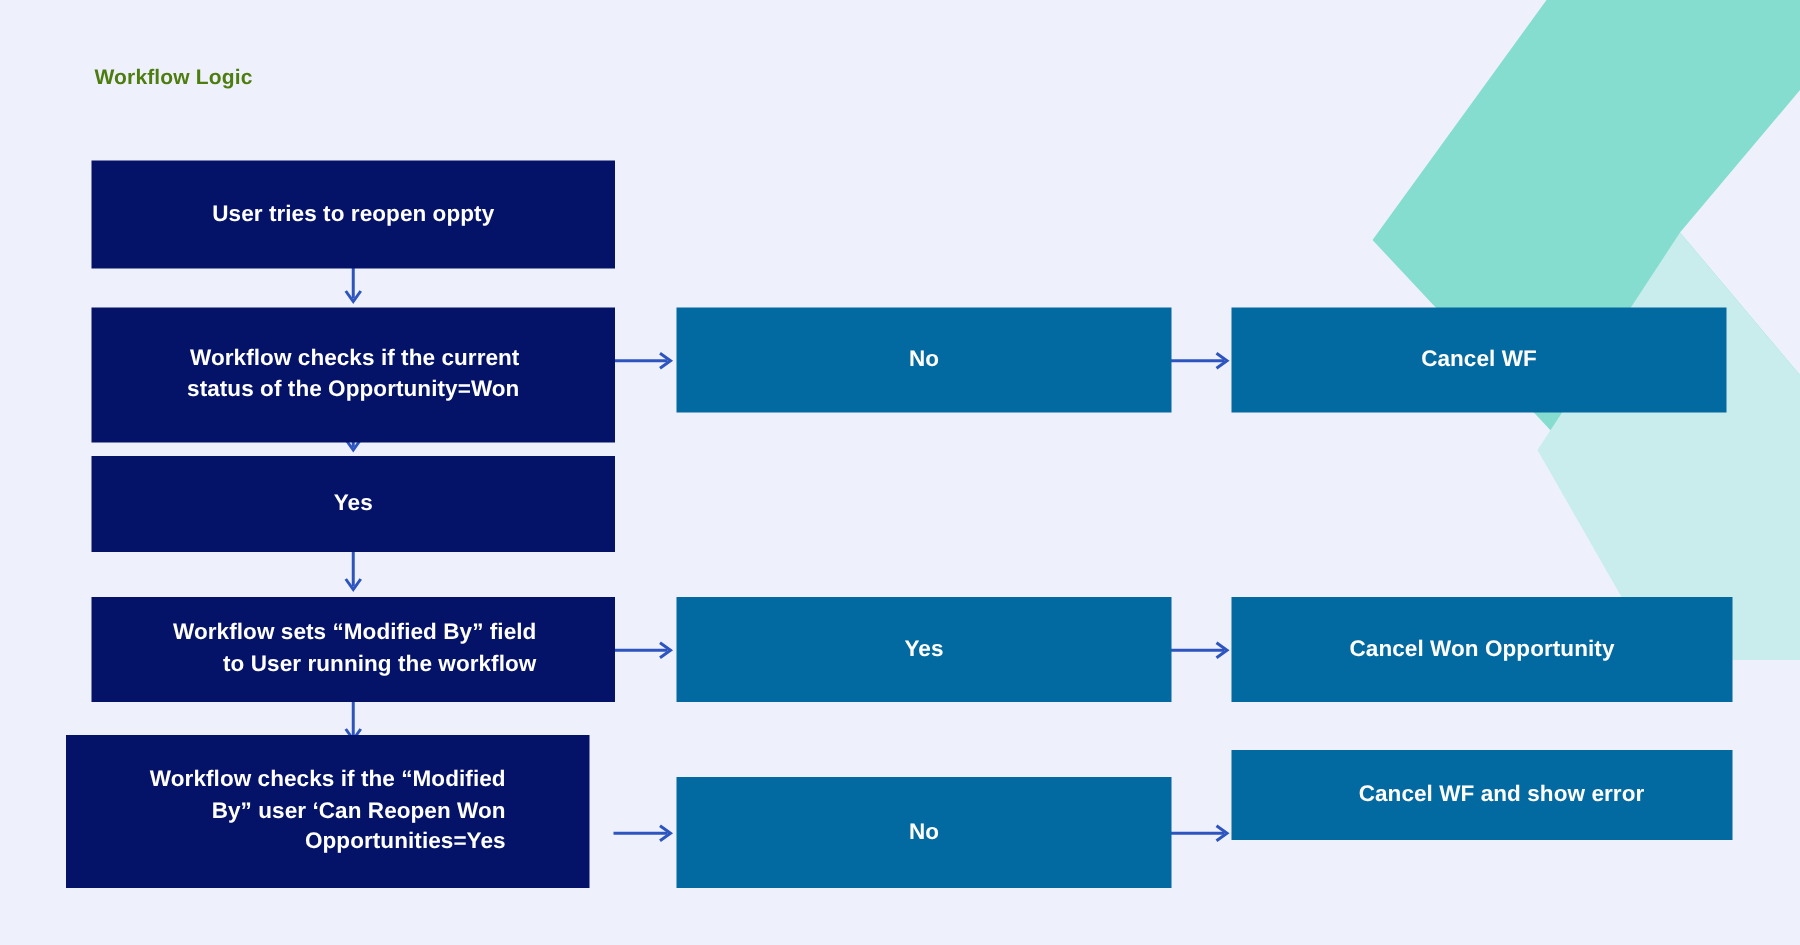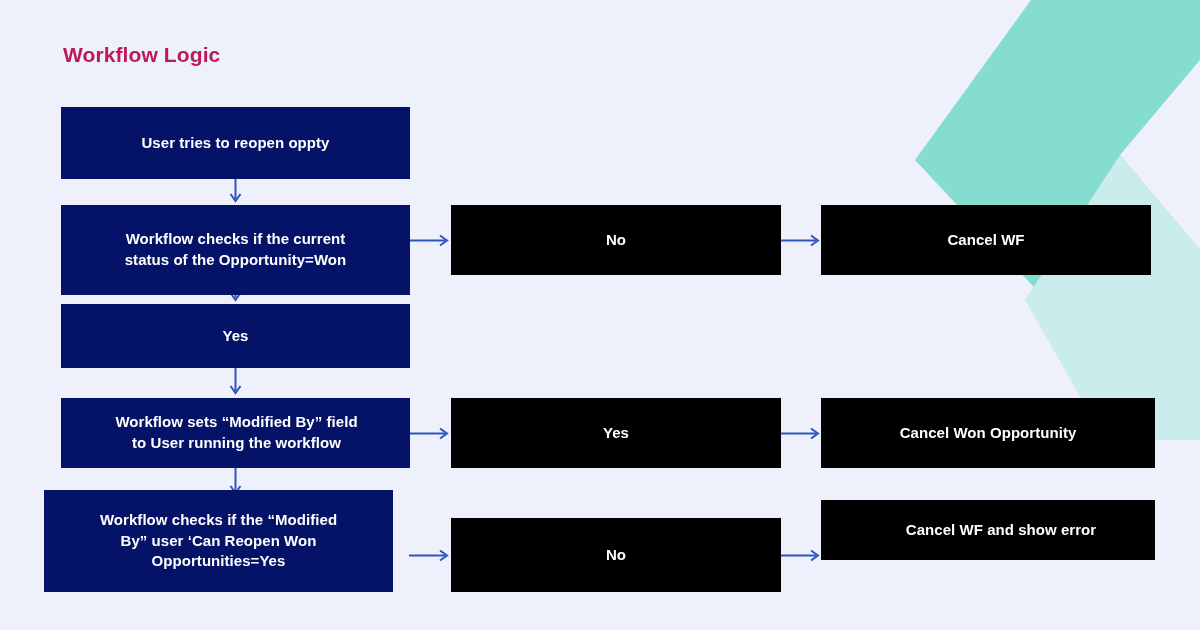--- a/index.html
+++ b/index.html
@@ -11,39 +11,39 @@
     position:relative;
   }
   #stage { position:absolute; left:0; top:0; width:1200px; height:630px; overflow:hidden; }
 
   
   .decor { position:absolute; right:0; top:0; width:320px; height:440px; pointer-events:none; }
 
   
   .page-title {
     position:absolute; left:63px; top:43px;
-    font-size:21px; font-weight:bold; letter-spacing:.1px;
-    color:#be185d; white-space:nowrap;
+    font-size:14px; font-weight:bold; letter-spacing:.1px;
+    color:#4d7c0f; white-space:nowrap;
   }
 
   
   .node {
     position:absolute;
     display:flex; align-items:center; justify-content:center;
     text-align:center;
     color:#ffffff;
     font-size:15px;
     font-weight:bold;
     line-height:1.38;
     padding:4px 14px;
     letter-spacing:.05px;
   }
   .node.navy { background:#041367; }
-  .node.blue { background:#000000; }
-  .node .txt { display:block; white-space:pre-line; }
+  .node.blue { background:#0369a1; }
+  .node .txt { display:block; white-space:pre-line;text-align:right; }
 
   
   .conn { position:absolute; }
   .conn svg { display:block; overflow:visible; }
 </style>
 </head>
 <body>
 
 <div id="stage">
 

